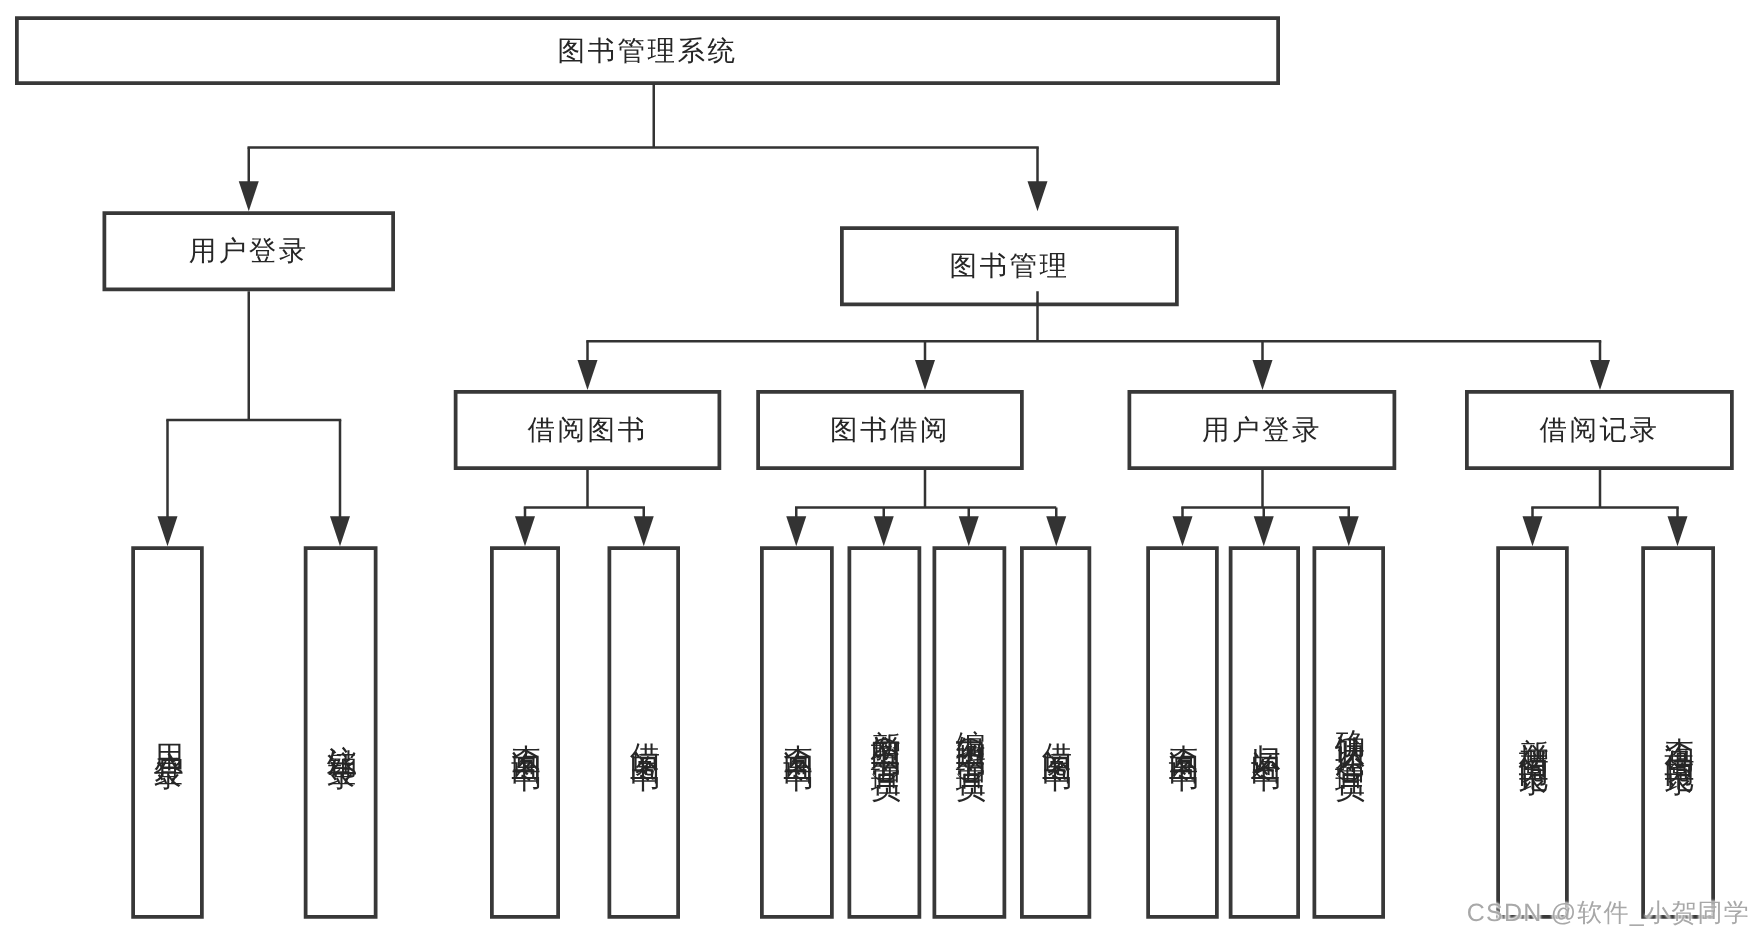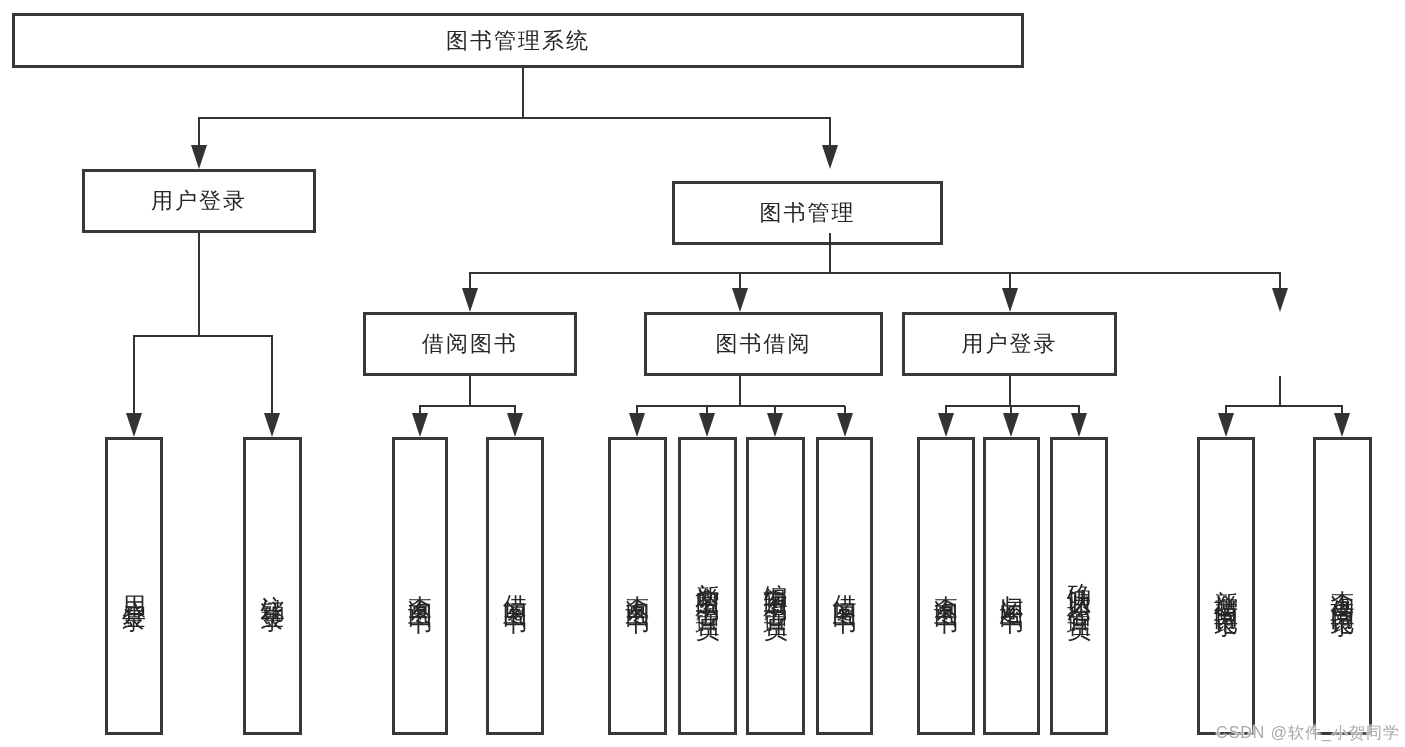--- a/index.html
+++ b/index.html
@@ -21,21 +21,21 @@
   .hline,.vline{position:absolute;background:#333333;}
   .hline{height:2px;}
   .vline{width:2px;}
   .arrowhead{
     position:absolute;width:0;height:0;
     border-left:8px solid transparent;border-right:8px solid transparent;
     border-top:24px solid #333333;
   }
   .watermark{
     position:absolute;right:5px;bottom:3px;z-index:10;
-    font-size:16px;color:#a8a8a8;letter-spacing:1px;white-space:nowrap;
+    font-size:20px;color:#a8a8a8;letter-spacing:1px;white-space:nowrap;
     text-shadow:0 0 2px #ffffff,1px 1px 2px #ffffff,-1px -1px 2px #ffffff;
   }
 </style>
 </head>
 <body>
 
 <div class="stage">
 
   <div class="box hbox" style="left:12px;top:13px;width:1012px;height:55px;">
     <span>图书管理系统</span>
@@ -44,25 +44,28 @@
   <div class="box hbox" style="left:82px;top:169px;width:234px;height:64px;">
     <span>用户登录</span>
   </div>
   <div class="box hbox" style="left:672px;top:169px;width:271px;height:64px;margin-top:12px;">
     <span>图书管理</span>
   </div>
 
   <div class="box hbox" style="left:363px;top:312px;width:214px;height:64px;">
     <span>借阅图书</span>
   </div>
-  <div class="box hbox" style="left:644px;top:312px;width:239px;height:64px;">
+  <div class="box hbox" style="left:605px;top:312px;width:214px;height:64px;">
     <span>图书借阅</span>
   </div>
   <div class="box hbox" style="left:902px;top:312px;width:215px;height:64px;">
     <span>用户登录</span>
+  </div>
+  <div class="box hbox" style="left:1172px;top:312px;width:215px;height:64px;">
+    <span>借阅记录</span>
   </div>
 
   <div class="box vbox" style="left:105px;top:437px;width:58px;height:298px;">
     <span class="vt">用户登录</span>
   </div>
   <div class="box vbox" style="left:243px;top:437px;width:59px;height:298px;">
     <span class="vt">注销登录</span>
   </div>
 
   <div class="box vbox" style="left:392px;top:437px;width:56px;height:298px;">

